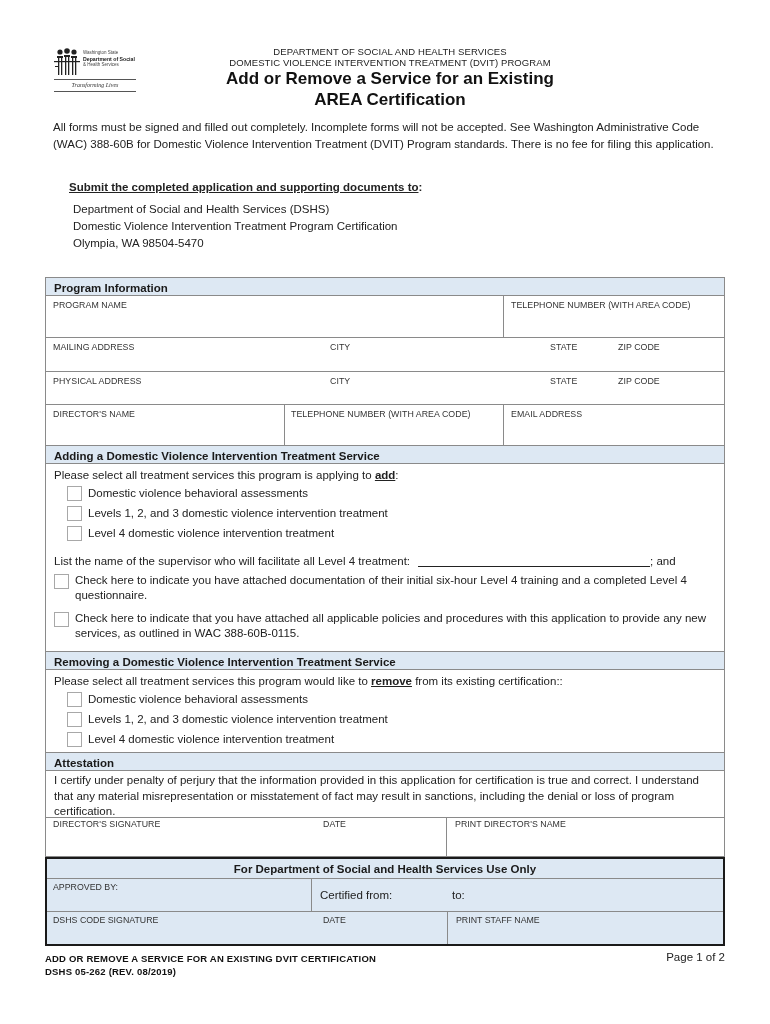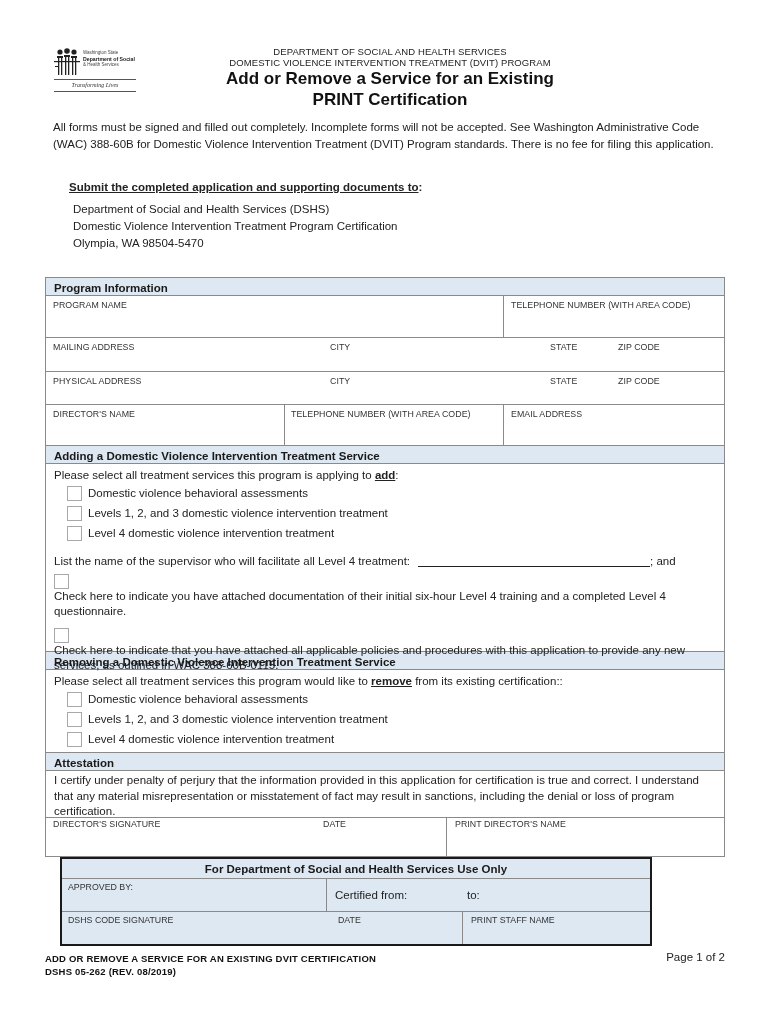--- a/index.html
+++ b/index.html
@@ -28,27 +28,27 @@
   .row { display: flex; border-bottom: 1px solid #8a8a8a; }
   .cell { position: relative; font-size: 8.8px; color: #333; padding: 3px 6px; letter-spacing: 0.05px; }
   .cell + .cell.bl { border-left: 1px solid #8a8a8a; }
   .lbl { position: absolute; top: 4px; white-space: nowrap; }
 
   .sec-body { padding: 3px 8px 0 8px; font-size: 11.5px; color: #222; }
   .sec-body .p { line-height: 16px; }
   .cb-line { display: flex; align-items: center; height: 20px; padding-left: 13px; }
   .cb { width: 15px; height: 15px; border: 1px solid #a8a8a8; background: #fff; margin-right: 6px; flex: none; }
   .cb-line .t { line-height: 14px; }
-  .cb-multi { display: flex; align-items: flex-start; margin-top: 5px; flex-direction: column; }
+  .cb-multi { display: flex; align-items: flex-start; margin-top: 5px; }
   .cb-multi .cb { margin-top: 1px; }
   .cb-multi .t { line-height: 15px; }
 
   .attest-text { padding: 2px 8px 0 8px; font-size: 11.5px; line-height: 15.5px; color: #222; border-bottom: 1px solid #8a8a8a; height: 47px; }
 
-  .dshs { position: absolute; left: 45px; top: 857px; width: 592px; height: 89px; border: 2px solid #1a1a1a; background: #dde8f3; margin-left: 15px; }
+  .dshs { position: absolute; left: 45px; top: 857px; width: 680px; height: 89px; border: 2px solid #1a1a1a; background: #dde8f3; }
   .dshs .title { height: 20px; border-bottom: 1px solid #8a8a8a; text-align: center; font-size: 11.5px; font-weight: bold; line-height: 20px; color: #1a1a1a; }
   .dshs .r { display: flex; border-bottom: 1px solid #8a8a8a; position: relative; }
   .dshs .r:last-child { border-bottom: none; }
   .dshs .c { position: relative; font-size: 8.8px; color: #333; }
   .dshs .c.bl { border-left: 1px solid #8a8a8a; }
 
   .foot-l { position: absolute; left: 45px; top: 953px; font-size: 9.5px; font-weight: bold; line-height: 12.5px; color: #111; letter-spacing: 0.2px; }
   .foot-r { position: absolute; right: 45px; top: 951px; font-size: 11.5px; color: #222; }
 </style>
 </head>
@@ -80,21 +80,21 @@
   </div>
   <div class="rule"></div>
   <div class="tag">Transforming Lives</div>
   <div class="rule2"></div>
 </div>
 
 <div class="hdr">
   <div class="l1">DEPARTMENT OF SOCIAL AND HEALTH SERVICES</div>
   <div class="l2">DOMESTIC VIOLENCE INTERVENTION TREATMENT (DVIT) PROGRAM</div>
   <div class="t1">Add or Remove a Service for an Existing</div>
-  <div class="t2">PRINT Certification</div>
+  <div class="t2">AREA Certification</div>
 </div>
 
 <div class="intro">All forms must be signed and filled out completely.  Incomplete forms will not be accepted.  See Washington Administrative Code (WAC) 388-60B for Domestic Violence Intervention Treatment (DVIT) Program standards.  There is no fee for filing this application.</div>
 
 <div class="submit"><u>Submit the completed application and supporting documents to</u><span>:</span></div>
 <div class="addr">
   <div>Department of Social and Health Services (DSHS)</div>
   <div>Domestic Violence Intervention Treatment Program Certification</div>
   <div>Olympia, WA 98504-5470</div>
 </div>

